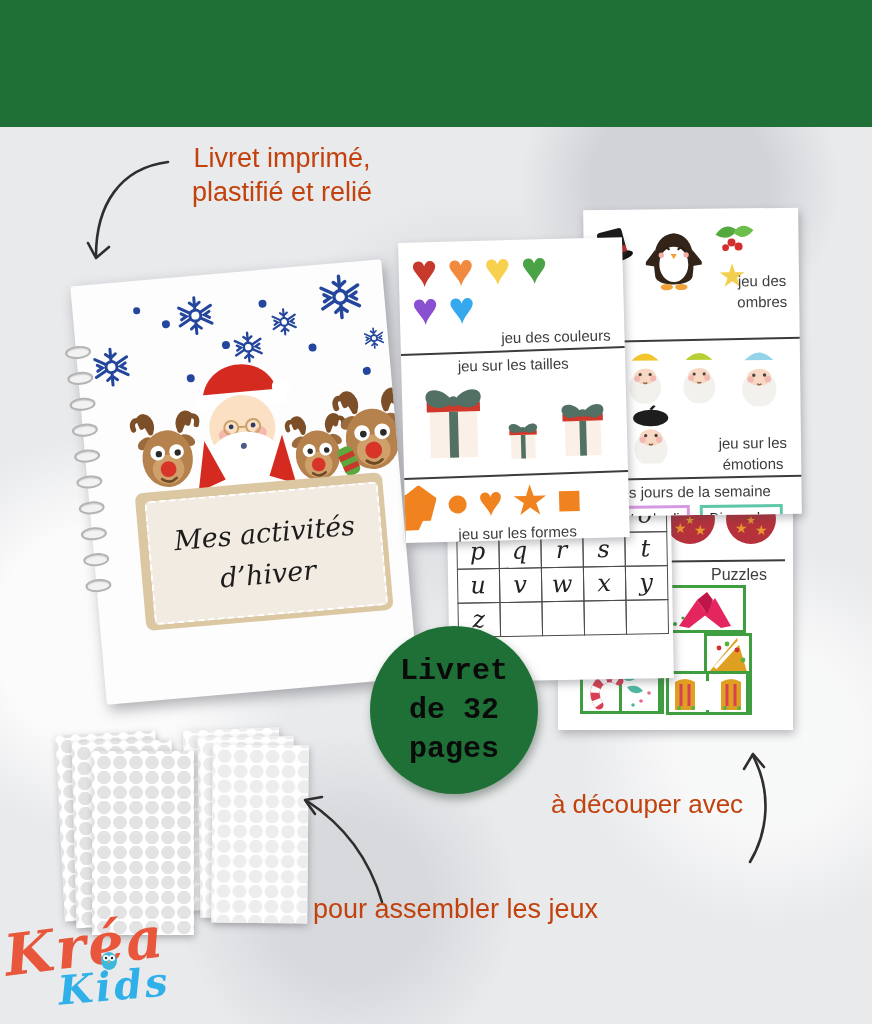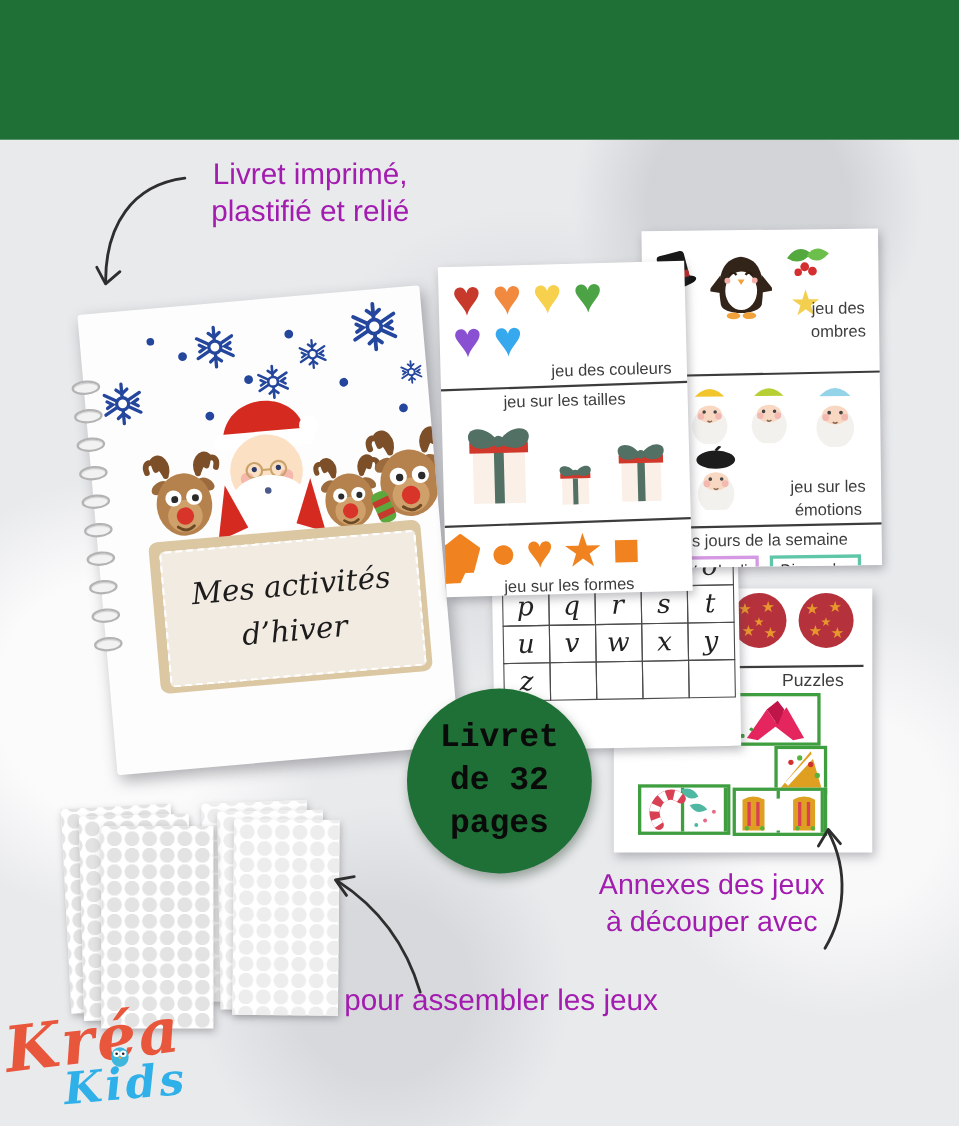--- a/index.html
+++ b/index.html
@@ -13,21 +13,21 @@
       radial-gradient(circle at 40% 88%, rgba(198,200,206,.5) 0 80px, transparent 170px),
       radial-gradient(circle at 55% 40%, rgba(205,207,212,.45) 0 120px, transparent 220px),
       #e9eaec;
   }
   .abs{position:absolute;}
   
   .header{left:0;top:0;width:872px;height:127px;display:flex;flex-direction:column;
     justify-content:center;align-items:center;gap:6px;z-index:50;}
   .header div{font-size:39px;font-weight:bold;font-style:italic;color:#0c0c0c;letter-spacing:.5px;}
   
-  .note{color:#a21caf;text-align:center;line-height:1.25;z-index:45;}
+  .note{color:#c2410c;text-align:center;line-height:1.25;z-index:45;}
   .note-printed{left:148px;top:142px;width:268px;font-size:27px;}
   .note-annexes{left:536px;top:788px;width:222px;font-size:26px;}
   .note-scratch{left:283px;top:893px;width:345px;font-size:27px;}
   
   .sheet{position:absolute;background:#fff;box-shadow:2px 4px 9px rgba(70,70,80,.35);}
   .hand-line{border-top:2.5px solid #3c3c3c;margin:4px -12px;transform:rotate(-.5deg);}
   .caption{font-size:15px;color:#3d3d3d;margin-top:16px;}
   
   .notebook{left:88px;top:272px;width:312px;height:420px;transform:rotate(-5deg);
     background:#fdfdfd;box-shadow:3px 6px 14px rgba(60,60,70,.4);z-index:10;border-radius:3px;}
@@ -63,21 +63,21 @@
   .chip-row{display:flex;gap:10px;margin:0 0 7px -28px;align-items:center;}
   .chip{background:#fff;border:3px solid #ccc;padding:2px 7px;font-size:14px;color:#222;white-space:nowrap;}
   .chip.cut{border-left:none;padding-left:2px;}
   
   .page-letters{left:448px;top:470px;width:224px;height:210px;transform:rotate(-1deg);z-index:20;}
   .lt-grid{position:absolute;left:9px;top:29px;display:grid;grid-template-columns:repeat(5,42px);
     grid-auto-rows:34px;}
   .lt-grid div{border:1px solid #4c4c4c;margin:-.5px;display:flex;align-items:center;justify-content:center;
     font-family:"DejaVu Serif", serif;font-style:italic;font-size:24px;color:#222;}
   
-  .page-puzzles{left:558px;top:535px;width:235px;height:240px;z-index:15;padding:0;}
+  .page-puzzles{left:558px;top:490px;width:235px;height:240px;z-index:15;padding:0;}
   .baubles{position:absolute;left:106px;top:3px;display:flex;gap:9px;}
   .puzz-line{position:absolute;left:86px;right:8px;top:70px;border-top:2.5px solid #3c3c3c;transform:rotate(-.6deg);}
   .puzz-caption{position:absolute;right:26px;top:76px;font-size:16px;color:#3d3d3d;}
   .pframe{position:absolute;border:3.5px solid #3f9e3f;background:#fff;display:flex;}
   .pframe .half{flex:1;border-right:3.5px solid #3f9e3f;}
   .pframe .half:last-child{border-right:none;}
   
   .badge{left:370px;top:626px;width:168px;height:168px;border-radius:50%;z-index:35;
     display:flex;flex-direction:column;justify-content:center;align-items:center;
     box-shadow:2px 5px 10px rgba(50,70,55,.45);font-family:Liberation Mono, monospace;}
@@ -458,21 +458,20 @@
 
 <div class="dot-sheet" style="left:60px;top:733px;width:100px;height:186px;transform:rotate(-3deg);z-index:11"></div>
 <div class="dot-sheet" style="left:74px;top:741px;width:100px;height:186px;transform:rotate(-1.5deg);z-index:12"></div>
 <div class="dot-sheet" style="left:92px;top:751px;width:102px;height:184px;transform:rotate(0deg);z-index:13"></div>
 
 <div class="dot-sheet light" style="left:186px;top:729px;width:96px;height:180px;transform:rotate(-2deg);z-index:11"></div>
 <div class="dot-sheet light" style="left:199px;top:737px;width:96px;height:180px;transform:rotate(-1deg);z-index:12"></div>
 <div class="dot-sheet light" style="left:212px;top:745px;width:96px;height:178px;transform:rotate(.5deg);z-index:13"></div>
 
 <div class="abs note note-annexes">
-  <div>Annexes des jeux</div>
   <div>à découper avec</div>
 </div>
 
 <div class="abs note note-scratch">
   <div>pour assembler les jeux</div>
 </div>
 
 <svg class="abs overlay" width="872" height="1024" viewBox="0 0 872 1024">
   <g stroke="#2e2e2e" stroke-width="2.6" fill="none" stroke-linecap="round">
     <path d="M168,162 C120,168 96,205 96,256"></path>

